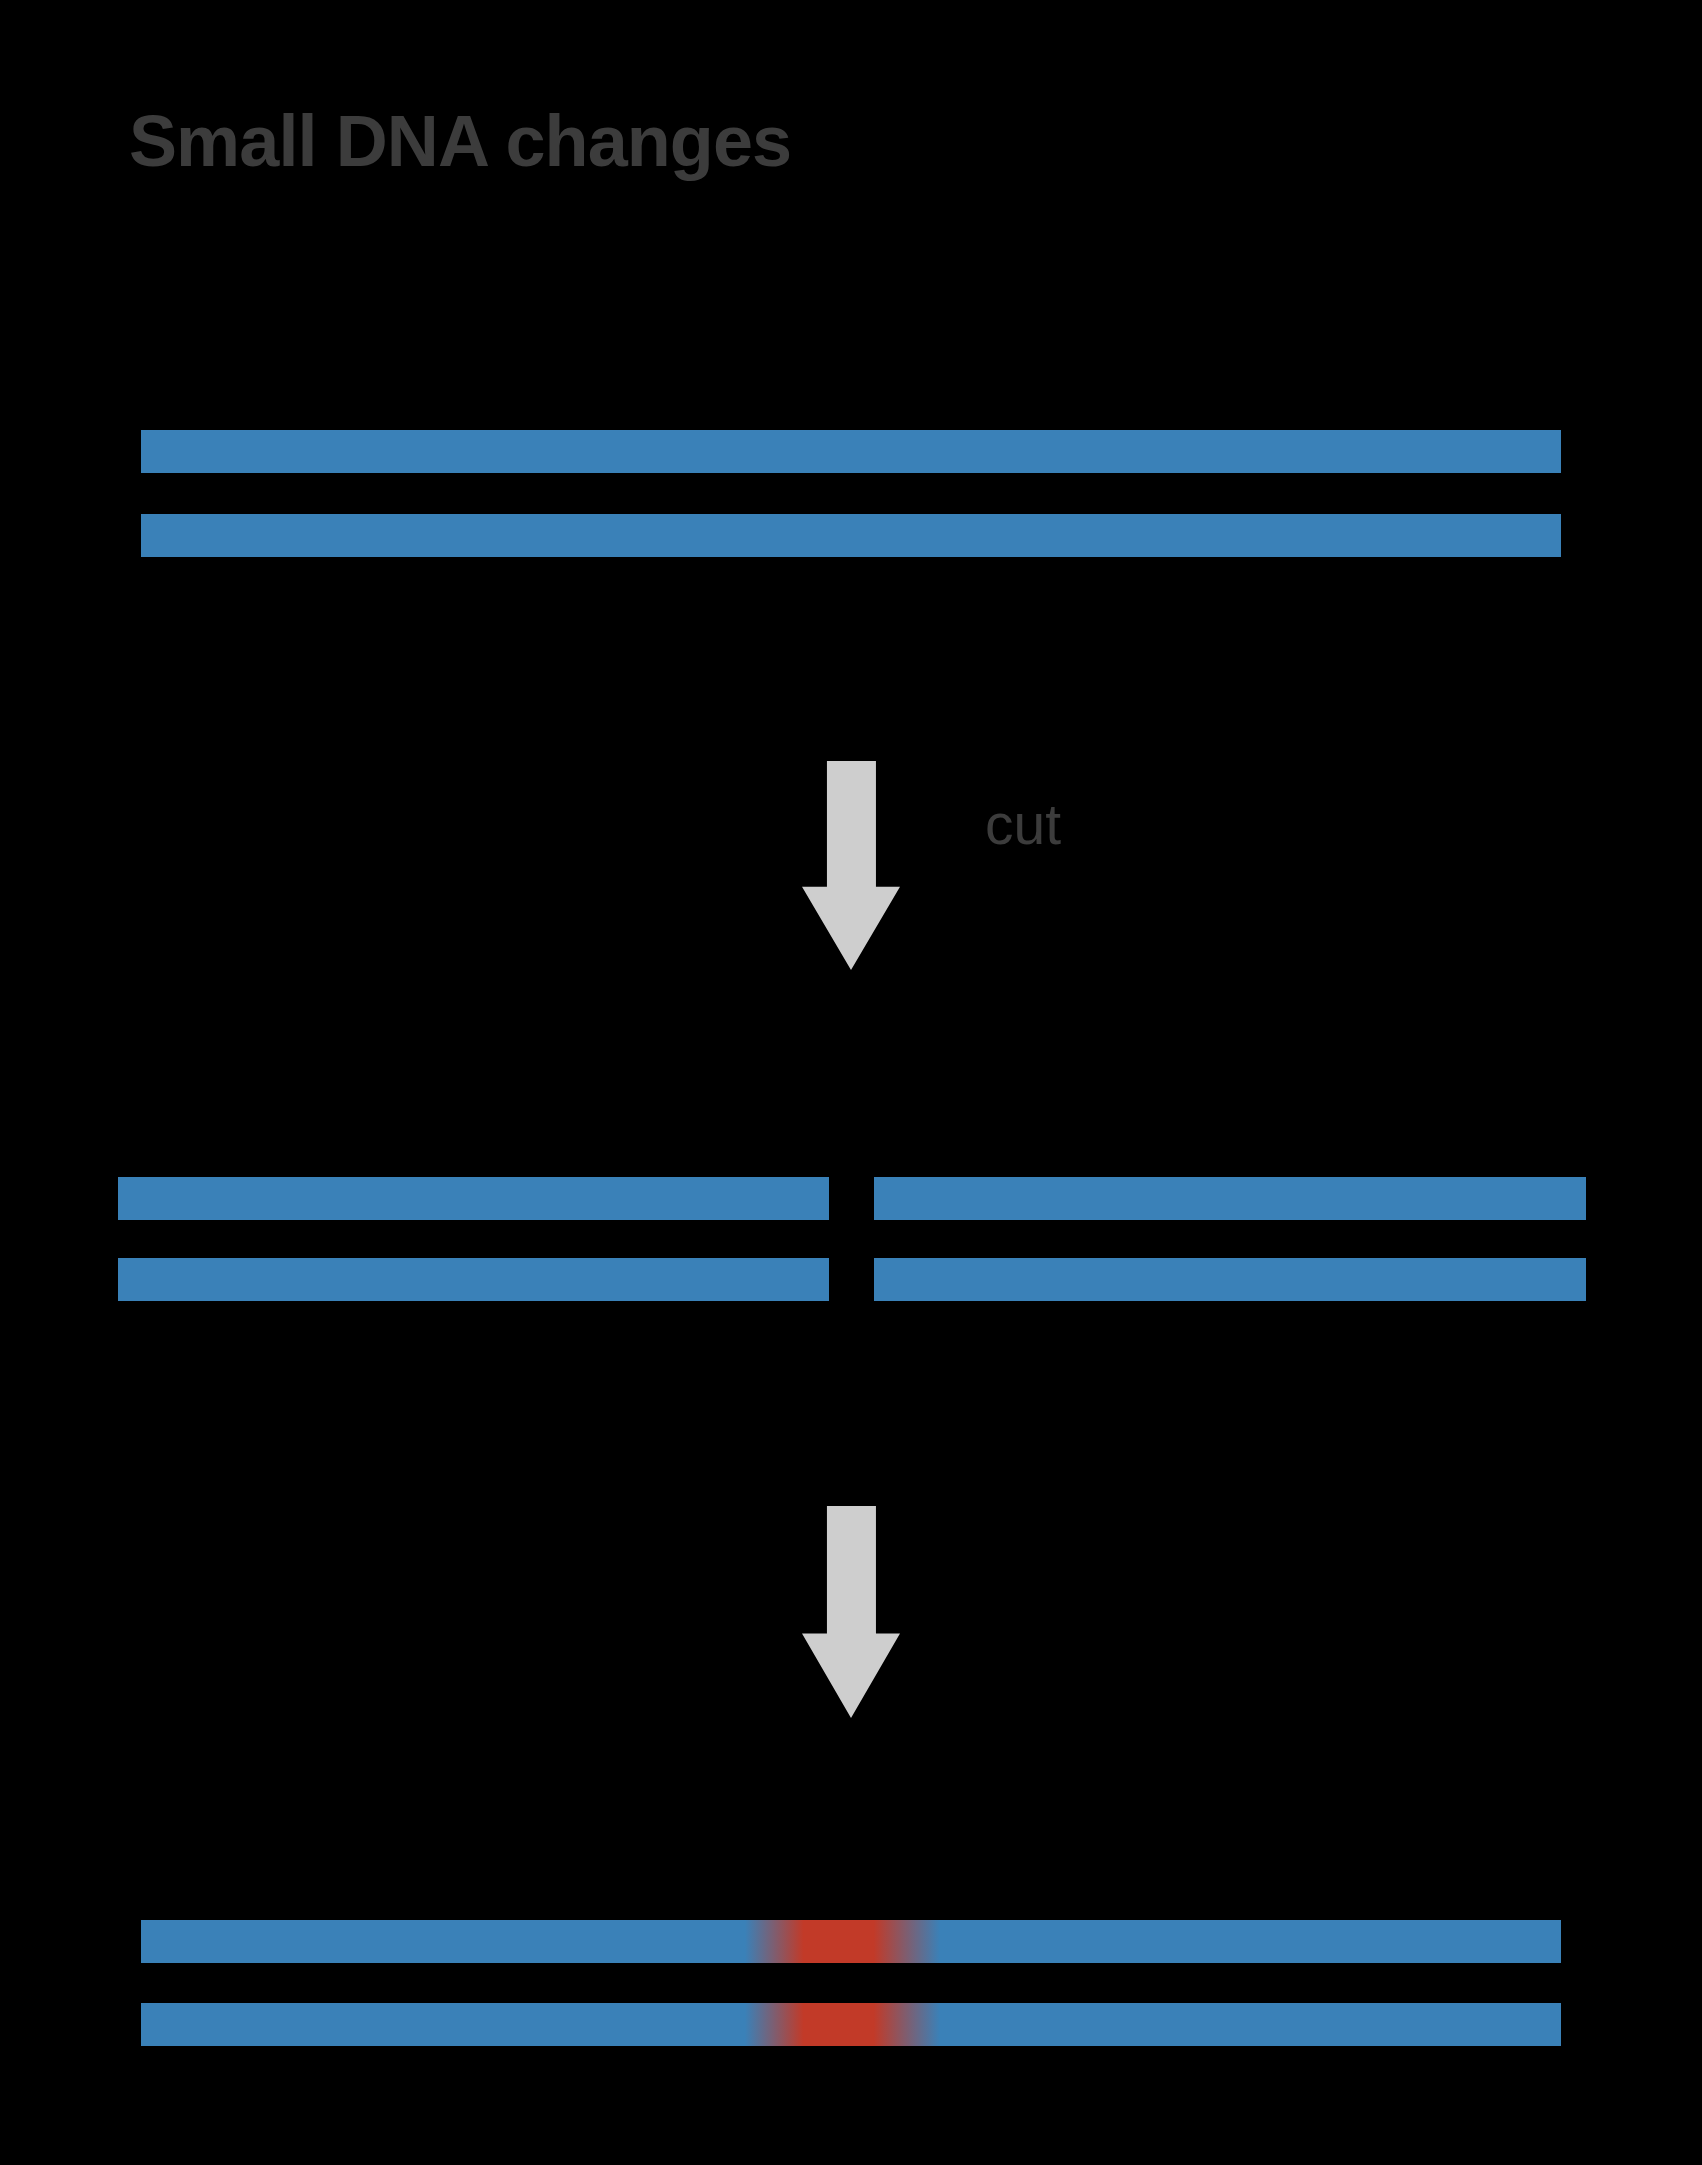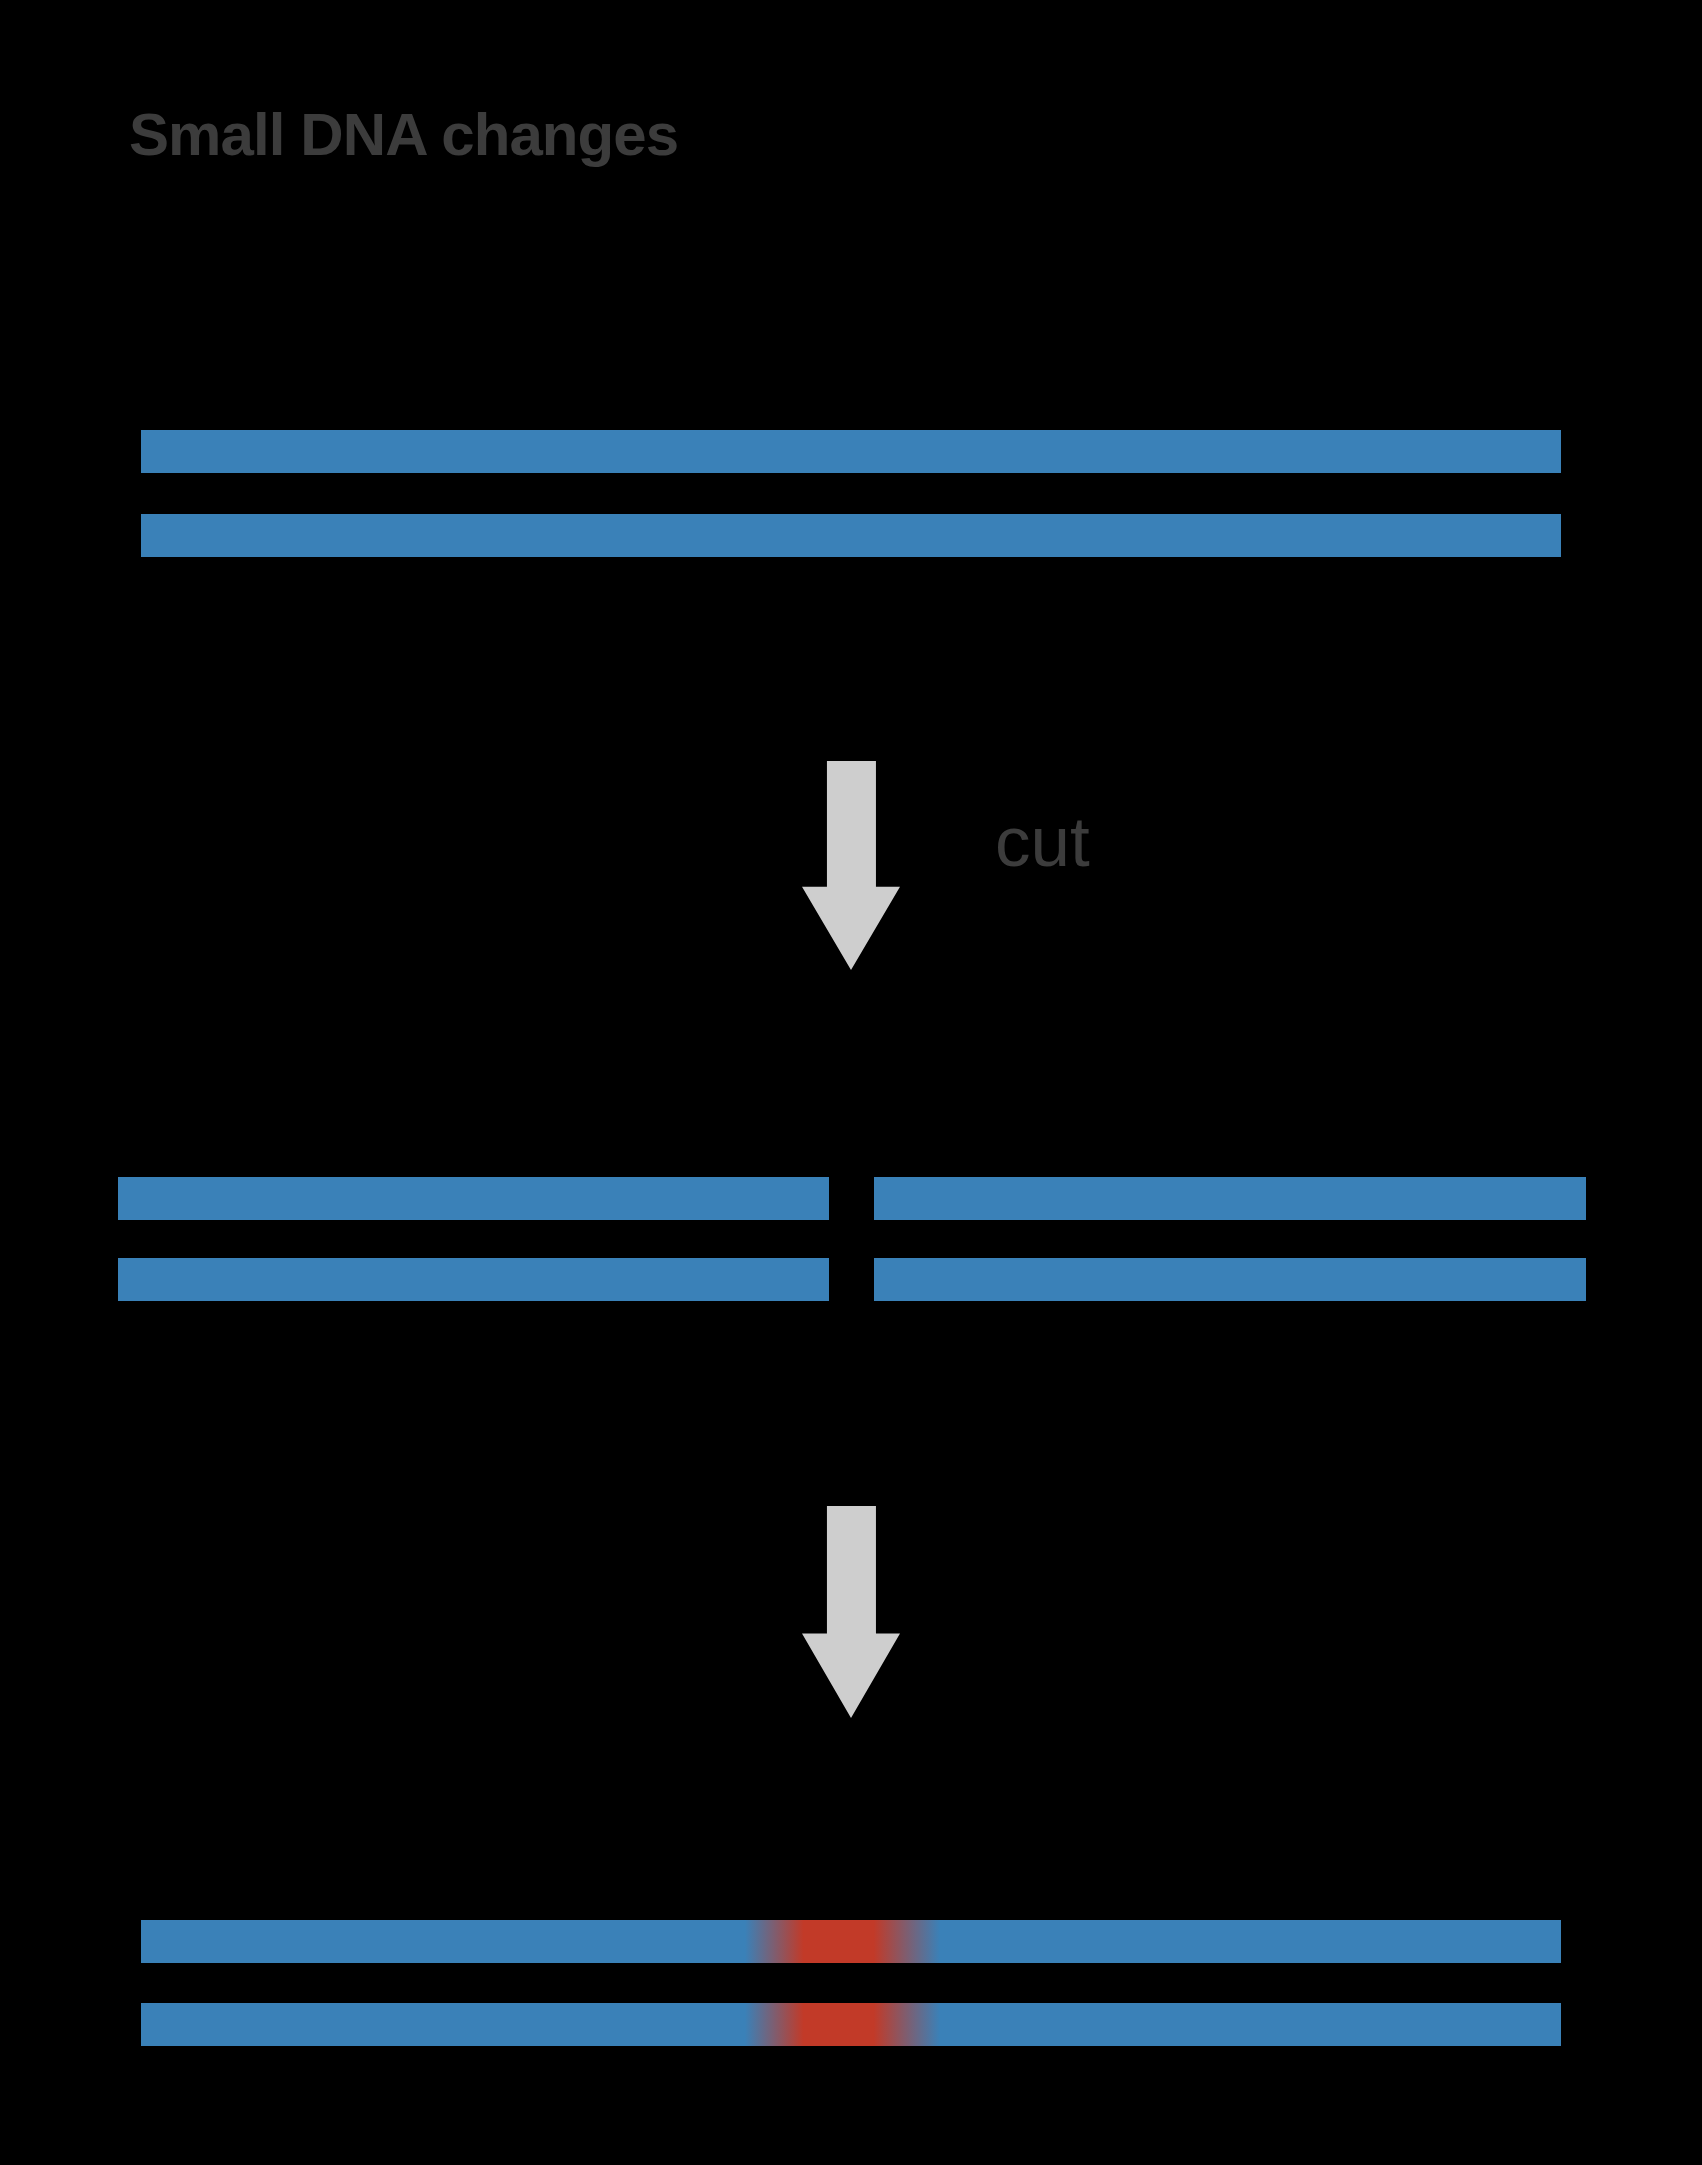--- a/index.html
+++ b/index.html
@@ -16,21 +16,21 @@
     width:1702px;
     height:2165px;
     background:var(--bg,#000);
     overflow:hidden;
   }
   .page-title{
     position:absolute;
     left:129px;
     top:105px;
     margin:0;
-    font-size:60px;
+    font-size:72px;
     line-height:1;
     font-weight:bold;
     letter-spacing:-0.9px;
     color:var(--text,#3c3c3c);
     white-space:nowrap;
   }
   .strand{
     position:absolute;
     height:43px;
     background:var(--blue,#3a81b8);
@@ -60,23 +60,23 @@
   }
   .arrow{
     position:absolute;
     display:block;
   }
   .arrow-1{left:802px;top:761px;width:98px;height:209px;}
   .arrow-2{left:802px;top:1506px;width:98px;height:212px;}
   .arrow path{fill:var(--arrow,#cecece);}
   .step-label{
     position:absolute;
-    margin:14px;
+    margin:4px;
     color:var(--text,#3c3c3c);
-    font-size:71px;
+    font-size:57px;
     font-weight:normal;
     white-space:nowrap;
   }
   .cut-label{
     left:981px;
     top:792px;
     line-height:1;
   }
   .repair-label{
     left:982px;

